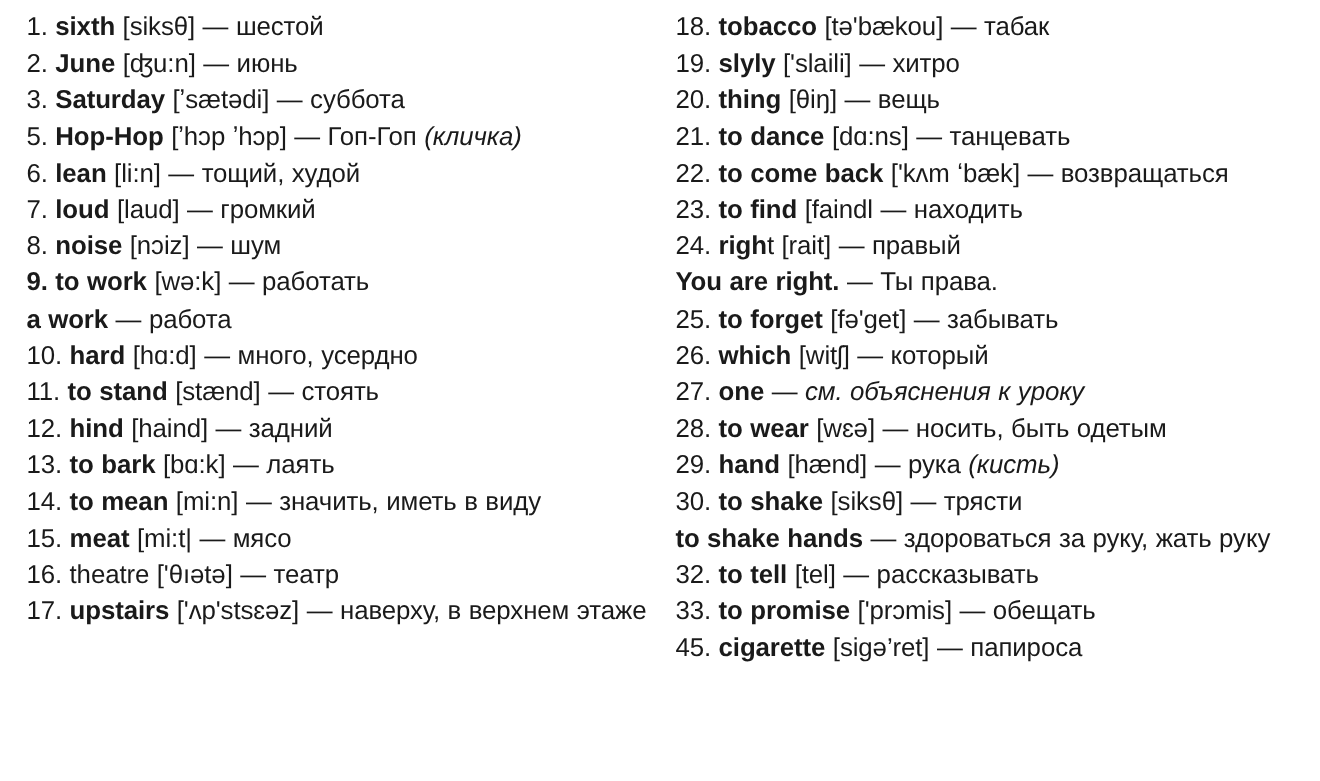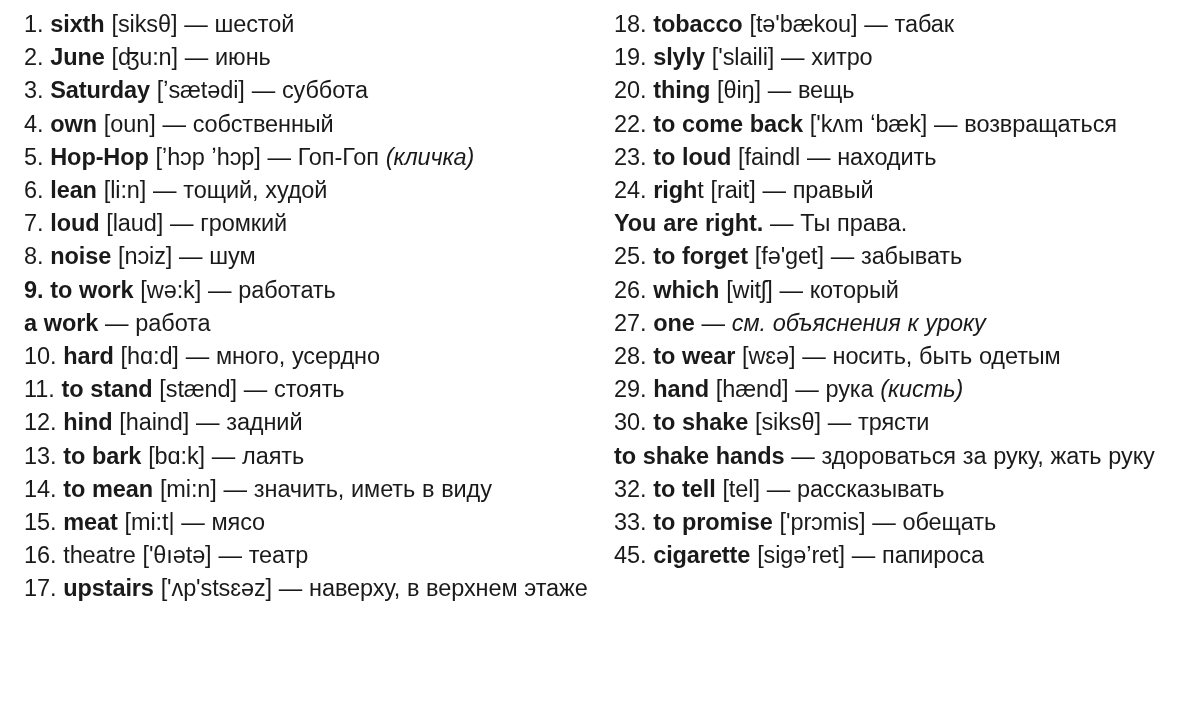--- a/index.html
+++ b/index.html
@@ -58,42 +58,42 @@
 </style>
 </head>
 <body>
 
 <div id="vocab-sheet">
 
   <div class="column left" id="col-left">
       <div class="entry"><span class="num">1.</span> <span class="term">sixth</span> <span class="ipa">[siksθ]</span> <span class="dash">—</span> <span class="gloss">шестой</span> </div>
       <div class="entry"><span class="num">2.</span> <span class="term">June</span> <span class="ipa">[ʤu:n]</span> <span class="dash">—</span> <span class="gloss">июнь</span> </div>
       <div class="entry"><span class="num">3.</span> <span class="term">Saturday</span> <span class="ipa">[ʼsætədi]</span> <span class="dash">—</span> <span class="gloss">суббота</span> </div>
-      <div class="entry"><span class="num">4.</span> <span class="term">own</span> <span class="ipa">[oun]</span> <span class="dash">—</span> <span class="gloss">собственный</span> </div>
       <div class="entry"><span class="num">5.</span> <span class="term">Hop-Hop</span> <span class="ipa">[ʼhɔp ʼhɔp]</span> <span class="dash">—</span> <span class="gloss">Гоп-Гоп</span> <span class="gloss it">(кличка)</span> </div>
       <div class="entry"><span class="num">6.</span> <span class="term">lean</span> <span class="ipa">[li:n]</span> <span class="dash">—</span> <span class="gloss">тощий, худой</span> </div>
       <div class="entry"><span class="num">7.</span> <span class="term">loud</span> <span class="ipa">[laud]</span> <span class="dash">—</span> <span class="gloss">громкий</span> </div>
       <div class="entry"><span class="num">8.</span> <span class="term">noise</span> <span class="ipa">[nɔiz]</span> <span class="dash">—</span> <span class="gloss">шум</span> </div>
       <div class="entry"><span class="num b">9.</span> <span class="term">to work</span> <span class="ipa">[wə:k]</span> <span class="dash">—</span> <span class="gloss">работать</span> </div>
       <div class="entry sub"><span class="term">a work</span> <span class="dash">—</span> <span class="gloss">работа</span> </div>
       <div class="entry"><span class="num">10.</span> <span class="term">hard</span> <span class="ipa">[hɑ:d]</span> <span class="dash">—</span> <span class="gloss">много, усердно</span> </div>
       <div class="entry"><span class="num">11.</span> <span class="term">to stand</span> <span class="ipa">[stænd]</span> <span class="dash">—</span> <span class="gloss">стоять</span> </div>
       <div class="entry"><span class="num">12.</span> <span class="term">hind</span> <span class="ipa">[haind]</span> <span class="dash">—</span> <span class="gloss">задний</span> </div>
       <div class="entry"><span class="num">13.</span> <span class="term">to bark</span> <span class="ipa">[bɑ:k]</span> <span class="dash">—</span> <span class="gloss">лаять</span> </div>
       <div class="entry"><span class="num">14.</span> <span class="term">to mean</span> <span class="ipa">[mi:n]</span> <span class="dash">—</span> <span class="gloss">значить, иметь в виду</span> </div>
       <div class="entry"><span class="num">15.</span> <span class="term">meat</span> <span class="ipa">[mi:t|</span> <span class="dash">—</span> <span class="gloss">мясо</span> </div>
       <div class="entry"><span class="num">16.</span> <span class="term plain">theatre</span> <span class="ipa">['θıətə]</span> <span class="dash">—</span> <span class="gloss">театр</span> </div>
       <div class="entry"><span class="num">17.</span> <span class="term">upstairs</span> <span class="ipa">['ʌp'stsɛəz]</span> <span class="dash">—</span> <span class="gloss">наверху, в верхнем этаже</span> </div>
     </div>
   <div class="column right" id="col-right">
       <div class="entry"><span class="num">18.</span> <span class="term">tobacco</span> <span class="ipa">[tə'bækou]</span> <span class="dash">—</span> <span class="gloss">табак</span> </div>
       <div class="entry"><span class="num">19.</span> <span class="term">slyly</span> <span class="ipa">['slaili]</span> <span class="dash">—</span> <span class="gloss">хитро</span> </div>
       <div class="entry"><span class="num">20.</span> <span class="term">thing</span> <span class="ipa">[θiŋ]</span> <span class="dash">—</span> <span class="gloss">вещь</span> </div>
+      <div class="entry"><span class="num">21.</span> <span class="term">to dance</span> <span class="ipa">[dɑ:ns]</span> <span class="dash">—</span> <span class="gloss">танцевать</span> </div>
       <div class="entry"><span class="num">22.</span> <span class="term">to come back</span> <span class="ipa">['kʌm ʻbæk]</span> <span class="dash">—</span> <span class="gloss">возвращаться</span> </div>
-      <div class="entry"><span class="num">23.</span> <span class="term">to loud</span> <span class="ipa">[faindl</span> <span class="dash">—</span> <span class="gloss">находить</span> </div>
+      <div class="entry"><span class="num">23.</span> <span class="term">to find</span> <span class="ipa">[faindl</span> <span class="dash">—</span> <span class="gloss">находить</span> </div>
       <div class="entry"><span class="num">24.</span> <span class="term">righ</span><span class="term plain">t</span> <span class="ipa">[rait]</span> <span class="dash">—</span> <span class="gloss">правый</span> </div>
       <div class="entry sub"><span class="term">You are right.</span> <span class="dash">—</span> <span class="gloss">Ты права.</span> </div>
       <div class="entry"><span class="num">25.</span> <span class="term">to forget</span> <span class="ipa">[fə'get]</span> <span class="dash">—</span> <span class="gloss">забывать</span> </div>
       <div class="entry"><span class="num">26.</span> <span class="term">which</span> <span class="ipa">[witʃ]</span> <span class="dash">—</span> <span class="gloss">который</span> </div>
       <div class="entry"><span class="num">27.</span> <span class="term">one</span> <span class="dash">—</span> <span class="gloss it">см. объяснения к уроку</span> </div>
       <div class="entry"><span class="num">28.</span> <span class="term">to wear</span> <span class="ipa">[wɛə]</span> <span class="dash">—</span> <span class="gloss">носить, быть одетым</span> </div>
       <div class="entry"><span class="num">29.</span> <span class="term">hand</span> <span class="ipa">[hænd]</span> <span class="dash">—</span> <span class="gloss">рука</span> <span class="gloss it">(кисть)</span> </div>
       <div class="entry"><span class="num">30.</span> <span class="term">to shake</span> <span class="ipa">[siksθ]</span> <span class="dash">—</span> <span class="gloss">трясти</span> </div>
       <div class="entry sub"><span class="term">to shake hands</span> <span class="dash">—</span> <span class="gloss">здороваться за руку, жать руку</span> </div>
       <div class="entry"><span class="num">32.</span> <span class="term">to tell</span> <span class="ipa">[tel]</span> <span class="dash">—</span> <span class="gloss">рассказывать</span> </div>

